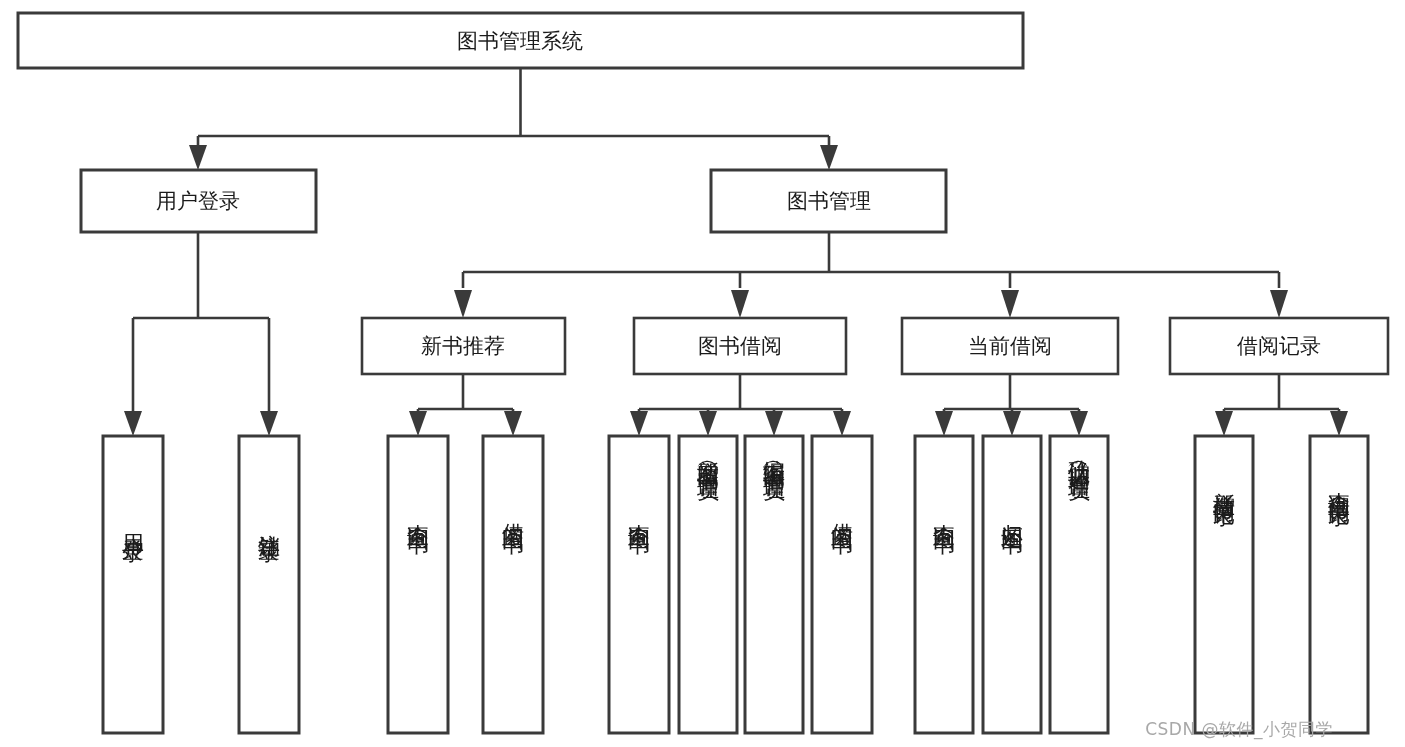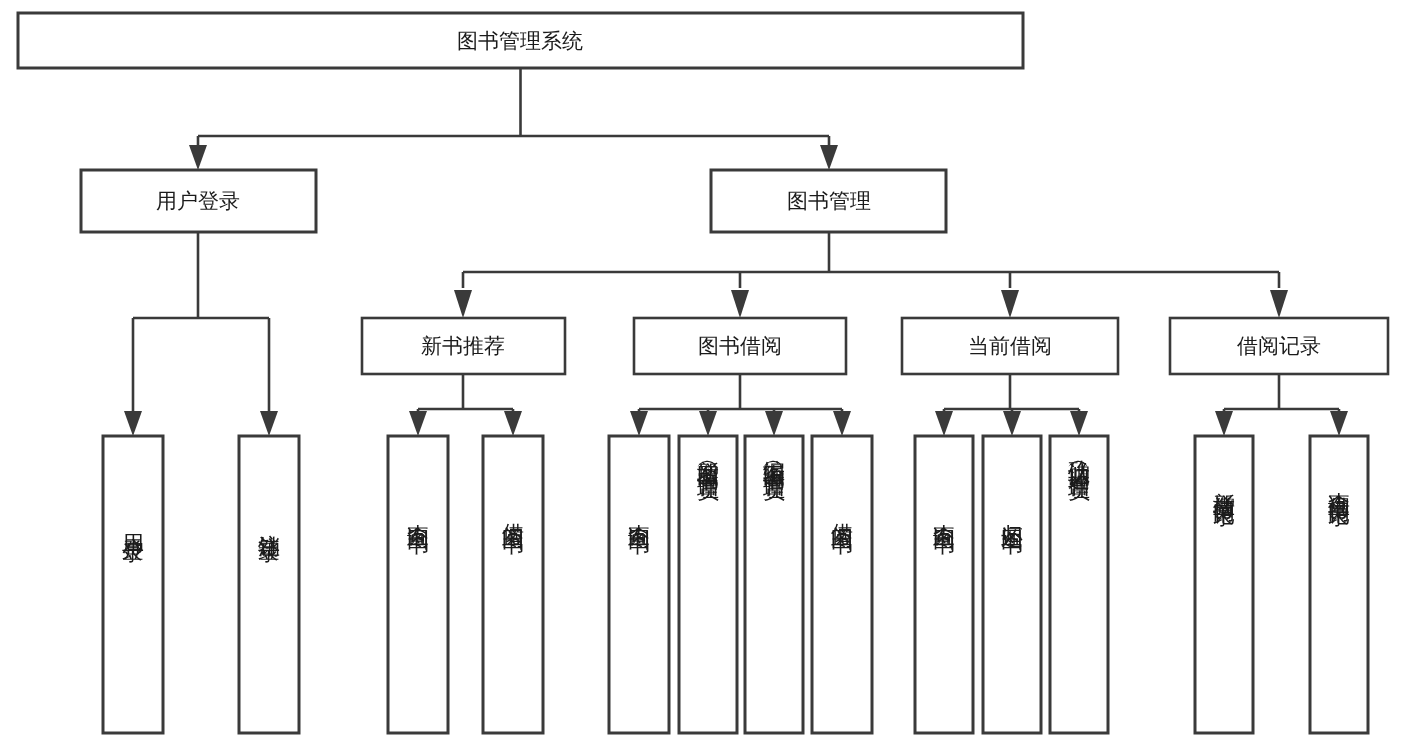--- a/index.html
+++ b/index.html
@@ -248,14 +248,15 @@
     <span class="leaf-label">确认归还（管理员）</span>
   </div>
 
   <div class="leaf-label-wrap" style="left:1195px; top:436px; width:58px; height:297px; padding-top:38px;">
     <span class="leaf-label">新增借阅记录</span>
   </div>
   <div class="leaf-label-wrap" style="left:1310px; top:436px; width:58px; height:297px; padding-top:38px;">
     <span class="leaf-label">查询借阅记录</span>
   </div>
 
+  <div class="watermark">CSDN @软件_小贺同学</div>
 
 </div>
 
 </body></html>

